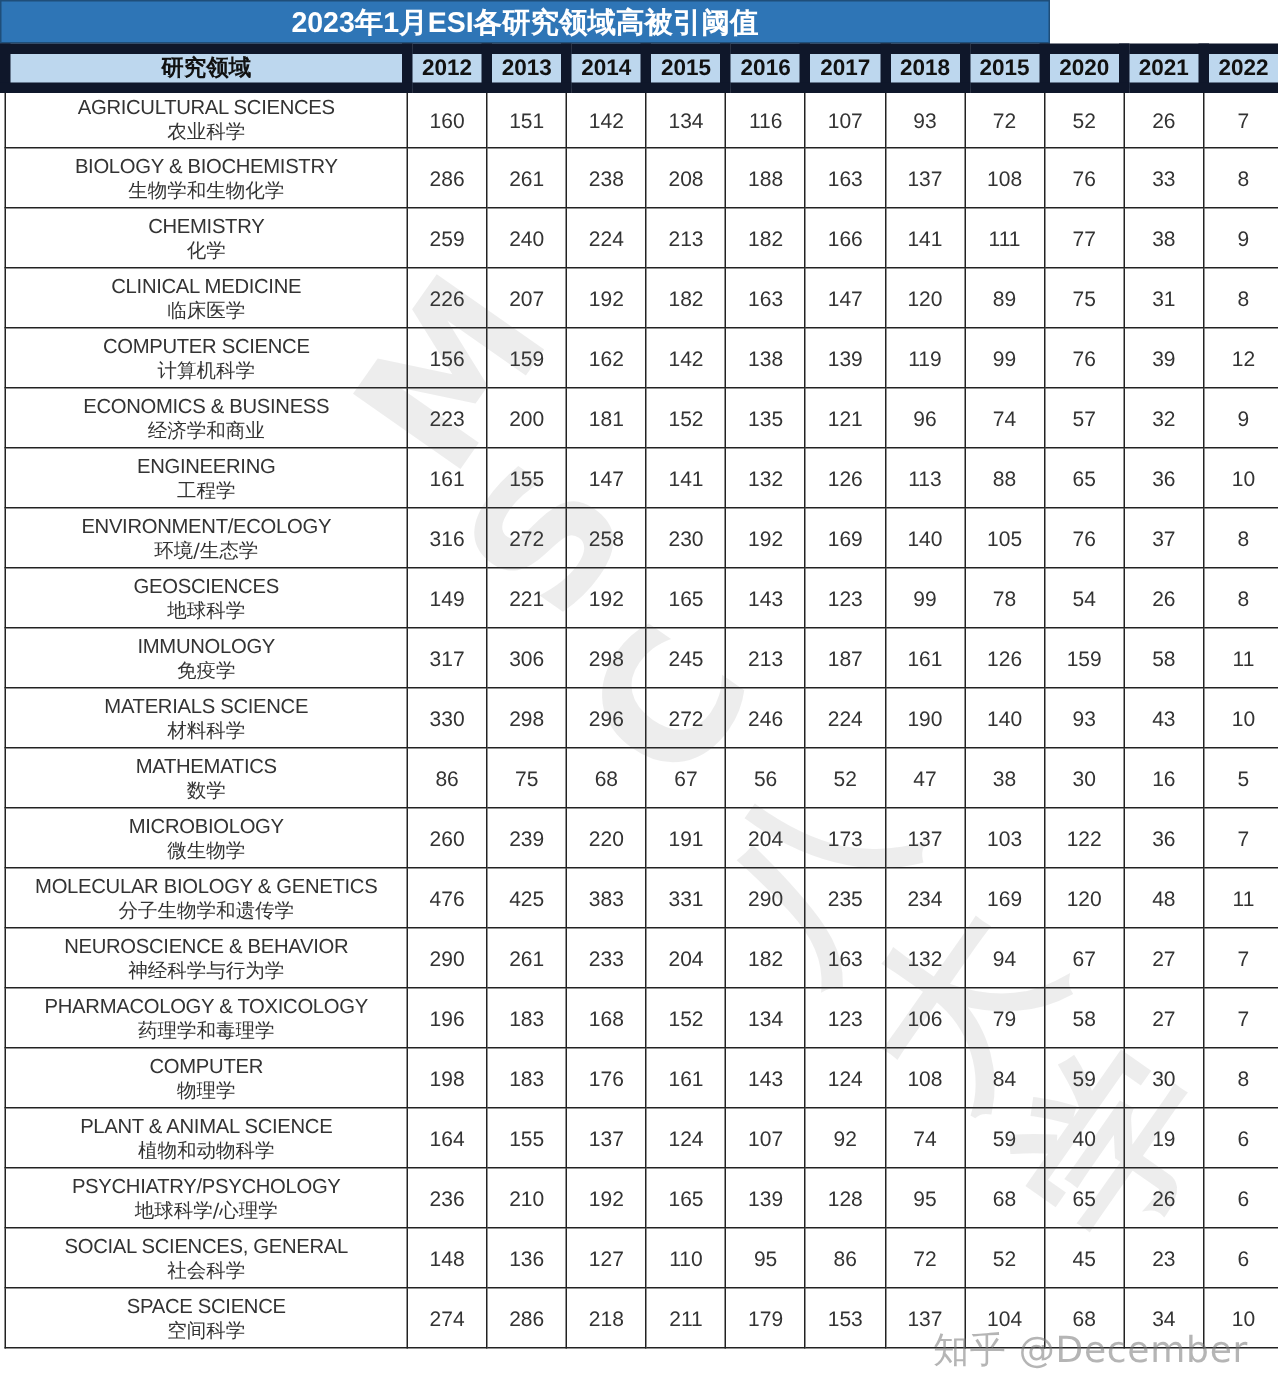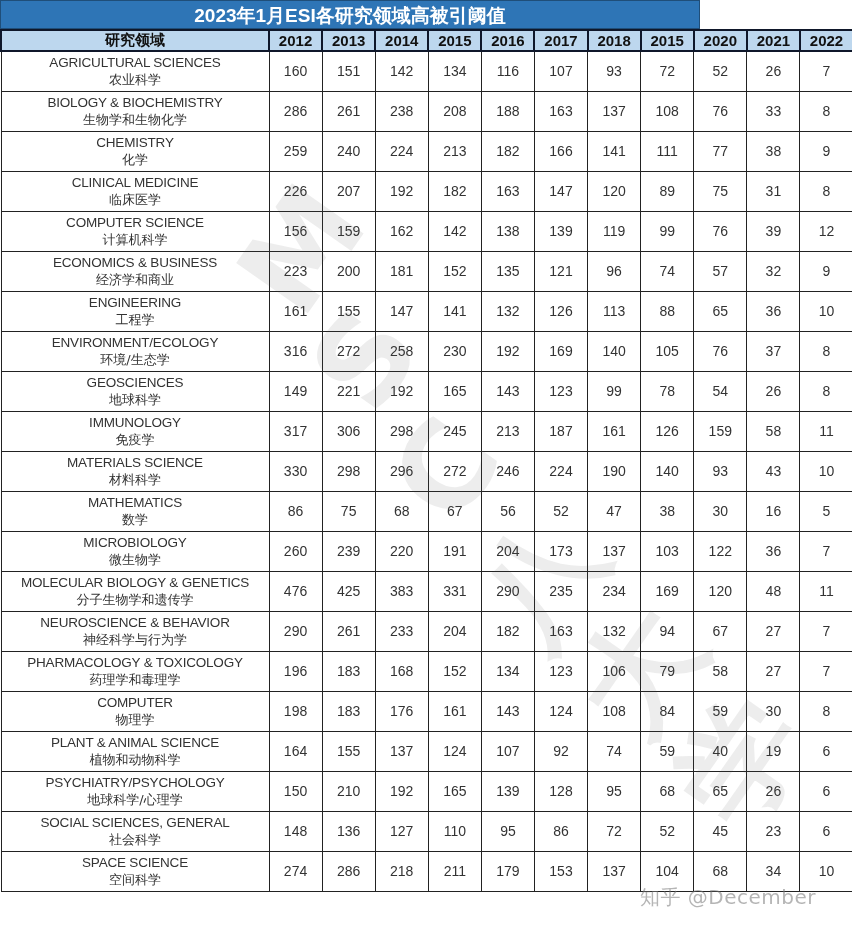--- a/index.html
+++ b/index.html
@@ -10,40 +10,40 @@
     height: 29px; background: #2e75b6; color: #ffffff;
     font-weight: bold; font-size: 19px; text-align: center; line-height: 29px;
     border: 1px solid #1f4e79; border-bottom: 1px solid #1f4e79;
     letter-spacing: 0px;
   }
   table { border-collapse: collapse; width: 852px; table-layout: fixed; }
   col.label-col { width: 268px; }
   col.year-col { width: 53.1px; }
   th {
     background: #bdd7ee; color: #111; font-weight: bold; font-size: 15px;
-    height: 21px; border: 2px solid #0f172a; text-align: center; padding: 0;
+    height: 21px; border: 7px solid #0f172a; text-align: center; padding: 0;
     font-family: "Liberation Sans", "DejaVu Sans", sans-serif;
   }
   td {
     border: 1px solid #222; text-align: center; height: 40px; padding: 0;
     font-size: 14px; color: #333; vertical-align: middle;
   }
   td.field { line-height: 17px; font-size: 13.5px; color: #333; margin-left: 12px; }
   td.field .en { display: block; letter-spacing: -0.2px; }
   td.field .zh { display: block; font-family: "DejaVu Sans", sans-serif; font-size: 13px; }
   .watermark-zh {
     position: absolute; left: 232px; top: 170px; width: 620px; height: 620px;
     pointer-events: none; opacity: 0.10;
   }
   .watermark-zh span {
     position: absolute; font-size: 120px; font-weight: bold; color: #555;
     font-family: "DejaVu Sans", sans-serif;
   }
   .zhihu-mark {
-    position: absolute; left: 640px; top: 884px; font-size: 20px; color: rgba(120,120,120,0.55);
+    position: absolute; left: 622px; top: 884px; font-size: 24px; color: rgba(120,120,120,0.55);
     font-family: "DejaVu Sans", sans-serif; pointer-events: none; letter-spacing: 0.5px;
   }
 </style>
 </head>
 <body>
 
 <div class="sheet">
   <div class="title-bar">2023年1月ESI各研究领域高被引阈值</div>
   <table>
     <colgroup>
@@ -381,21 +381,21 @@
           <td>59</td>
           <td>40</td>
           <td>19</td>
           <td>6</td>
         </tr>
         <tr>
           <td class="field">
             <span class="en">PSYCHIATRY/PSYCHOLOGY</span>
             <span class="zh">地球科学/心理学</span>
           </td>
-          <td>150</td>
+          <td>236</td>
           <td>210</td>
           <td>192</td>
           <td>165</td>
           <td>139</td>
           <td>128</td>
           <td>95</td>
           <td>68</td>
           <td>65</td>
           <td>26</td>
           <td>6</td>

